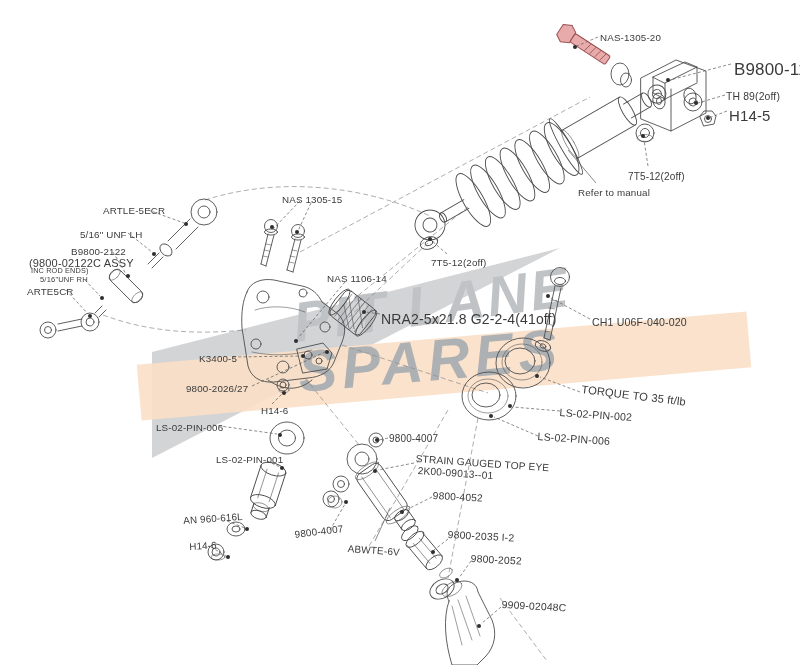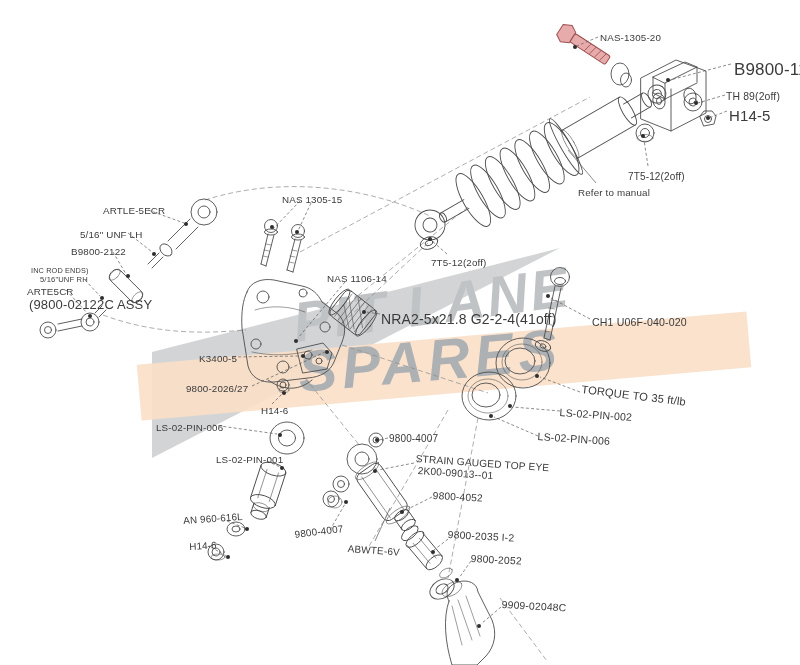--- a/index.html
+++ b/index.html
@@ -328,21 +328,21 @@
       <div class="lbl" style="left: 600px; top: 29px;">NAS-1305-20</div>
       <div class="lbl" style="left: 734px; top: 57px; font-size: 17px;">B9800-11</div>
       <div class="lbl" style="left: 726px; top: 88px; font-size: 10.4px;">TH 89(2off)</div>
       <div class="lbl" style="left: 729px; top: 104px; font-size: 15px; text-align: center;">H14-5</div>
       <div class="lbl" style="left: 628px; top: 168px; font-size: 10px;">7T5-12(2off)</div>
       <div class="lbl" style="left: 578px; top: 184px; font-size: 9.8px;">Refer to manual</div>
       <div class="lbl" style="left: 282px; top: 191px;">NAS 1305-15</div>
       <div class="lbl" style="left: 103px; top: 202px;">ARTLE-5ECR</div>
       <div class="lbl" style="left: 80px; top: 226px;">5/16" UNF LH</div>
       <div class="lbl" style="left: 71px; top: 243px;">B9800-2122</div>
-      <div class="lbl" style="left: 29px; top: 254px; font-size: 13px; margin-top: 40px;">(9800-02122C ASSY</div>
+      <div class="lbl" style="left: 29px; top: 254px; font-size: 11px;">(9800-02122C ASSY</div>
       <div class="lbl" style="left: 31px; top: 263px; font-size: 7.3px;">INC ROD ENDS)</div>
       <div class="lbl" style="left: 40px; top: 272px; font-size: 7.6px;">5/16"UNF RH</div>
       <div class="lbl" style="left: 27px; top: 283px;">ARTE5CR</div>
       <div class="lbl" style="left: 327px; top: 270px;">NAS 1106-14</div>
       <div class="lbl" style="left: 431px; top: 254px;">7T5-12(2off)</div>
       <div class="lbl" style="left: 381px; top: 308px; font-size: 14px;">NRA2-5x21.8 G2-2-4(41off)</div>
       <div class="lbl" style="left: 592px; top: 313px; font-size: 10.6px;">CH1 U06F-040-020</div>
       <div class="lbl" style="left: 199px; top: 350px; text-align: center;">K3400-5</div>
       <div class="lbl" style="left: 186px; top: 380px;">9800-2026/27</div>
       <div class="lbl" style="left: 261px; top: 402px;">H14-6</div>

